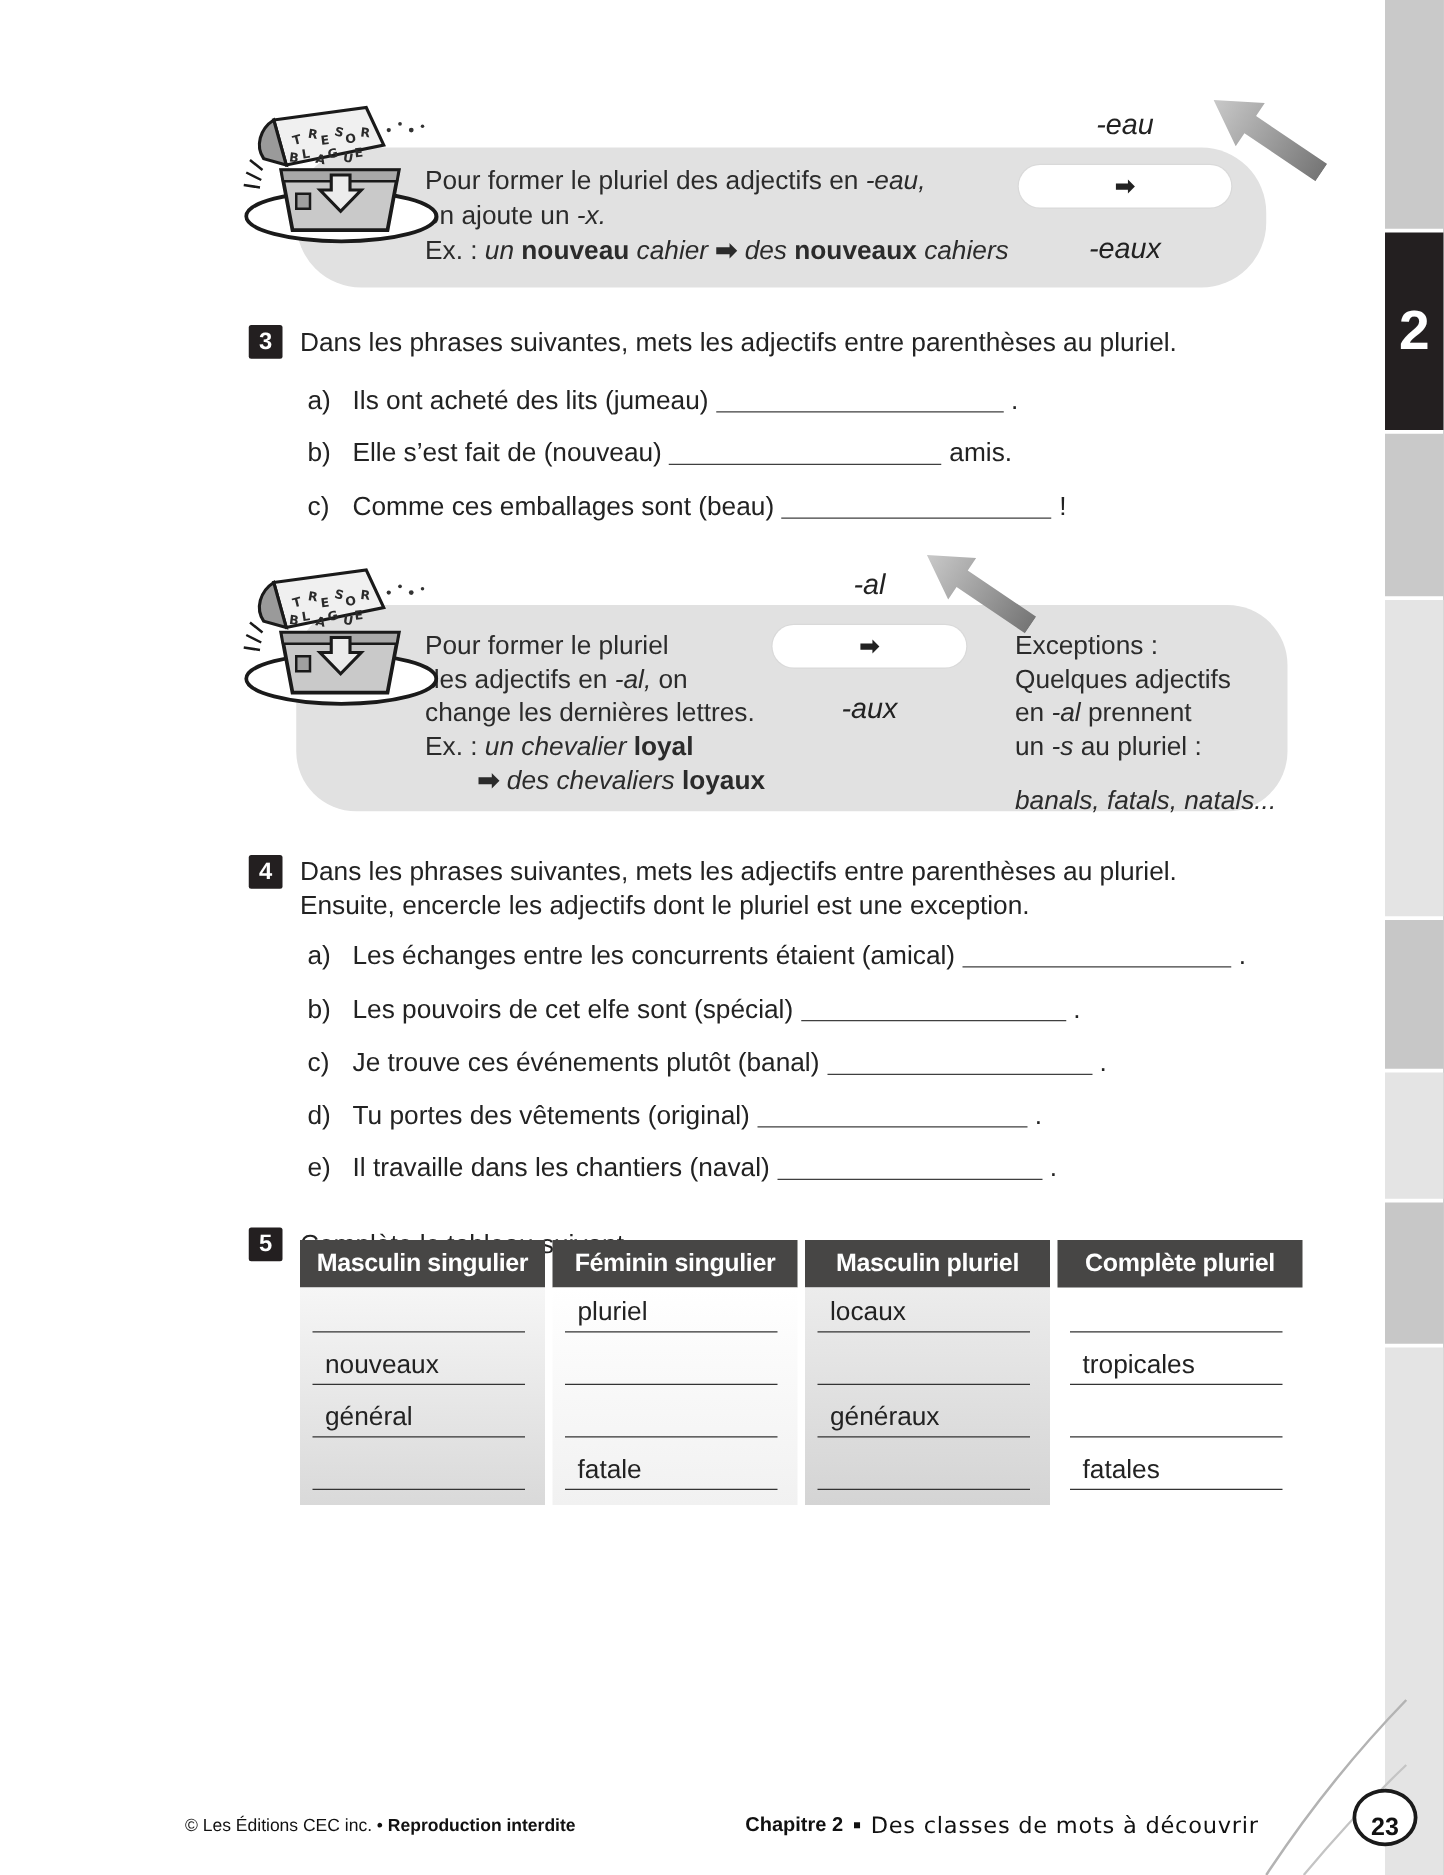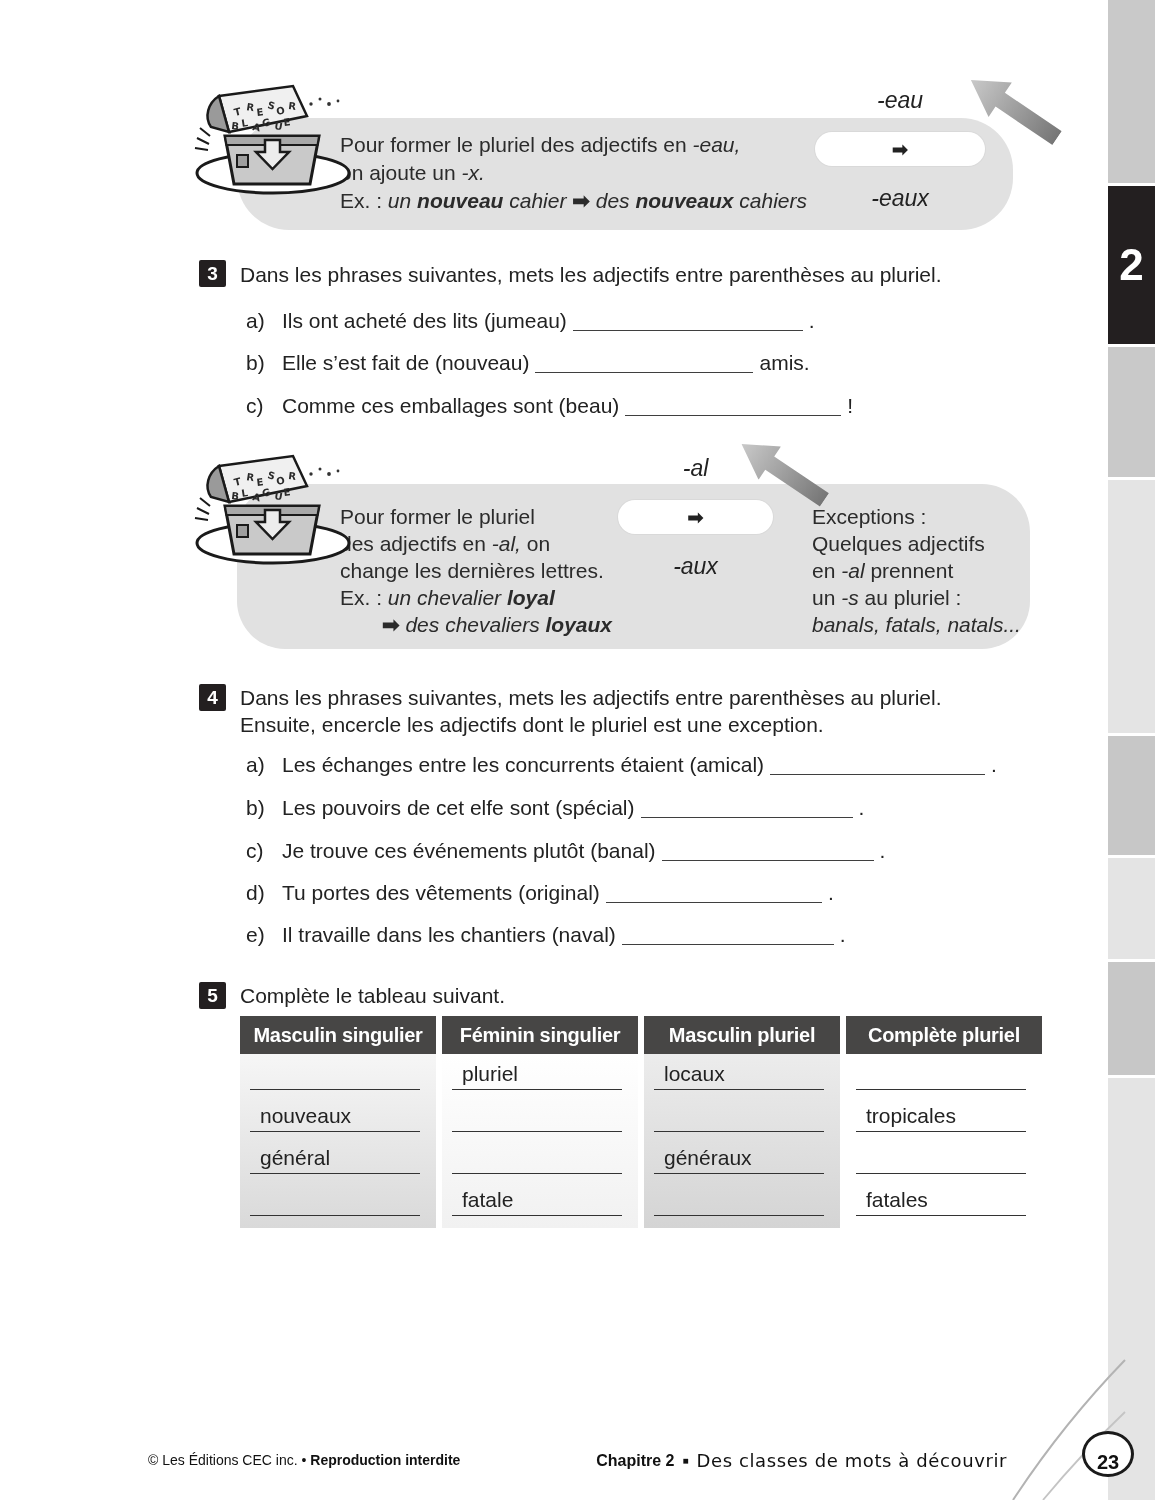--- a/index.html
+++ b/index.html
@@ -11,22 +11,22 @@
   }
   
   .side-tab { position:absolute; right:0; width:47px; }
   .tab-label {
     width:100%; height:100%; display:flex; align-items:center; justify-content:center;
     color:#fff; font-size:44px; font-weight:bold;
   }
   
   .rule-box { position:absolute; background:#e1e1e1; }
   .rule-text { position:absolute; font-size:21px; line-height:28px; color:#2b2b2b; white-space:nowrap; }
-  .rule-text .it { font-style:italic; }
-  .rule-text .bi { font-style:italic; font-weight:bold; }
+  .rule-text .it { font-style:italic;margin-top:16px; }
+  .rule-text .bi { font-weight:bold; }
   .arrow-glyph { font-style:normal; font-weight:bold; }
   .pill {
     position:absolute; background:#ffffff; border-radius:17px;
     display:flex; align-items:center; justify-content:center; gap:24px;
     font-size:23px; font-style:italic; color:#222; z-index:3;
     box-shadow:0 0 0 1px rgba(0,0,0,0.03);
     flex-direction:column;
   }
   .pill .arrow-glyph { font-size:19px; }
   .big-arrow { position:absolute; z-index:2; }
@@ -38,21 +38,21 @@
     display:flex; align-items:center; justify-content:center;
   }
   .instr { position:absolute; font-size:21px; color:#222; white-space:nowrap; }
   .item { position:absolute; font-size:21px; color:#222; white-space:nowrap; }
   .item .letter { display:inline-block; width:36px; }
   .blank {
     display:inline-block; height:2px; border-bottom:1.8px solid #3f3f3f;
     margin:0 6px; position:relative; top:3px;
   }
   
-  .tbl { position:absolute; left:240px; top:1016px; width:802px; }
+  .tbl { position:absolute; left:240px; top:992px; width:802px; }
   .tbl-head { display:flex; gap:6px; }
   .th {
     width:196px; height:38px; background:#474645; color:#fff;
     font-size:20px; font-weight:bold; display:flex; align-items:center; justify-content:center;
     letter-spacing:-0.3px;
   }
   .tbl-body { display:flex; gap:6px; }
   .tcol { width:196px; padding-bottom:8px; }
   .tcol.c0 { background:linear-gradient(180deg,#f6f6f6,#d9d9d9); }
   .tcol.c1 { background:linear-gradient(180deg,#ffffff,#f1f1f1); }

